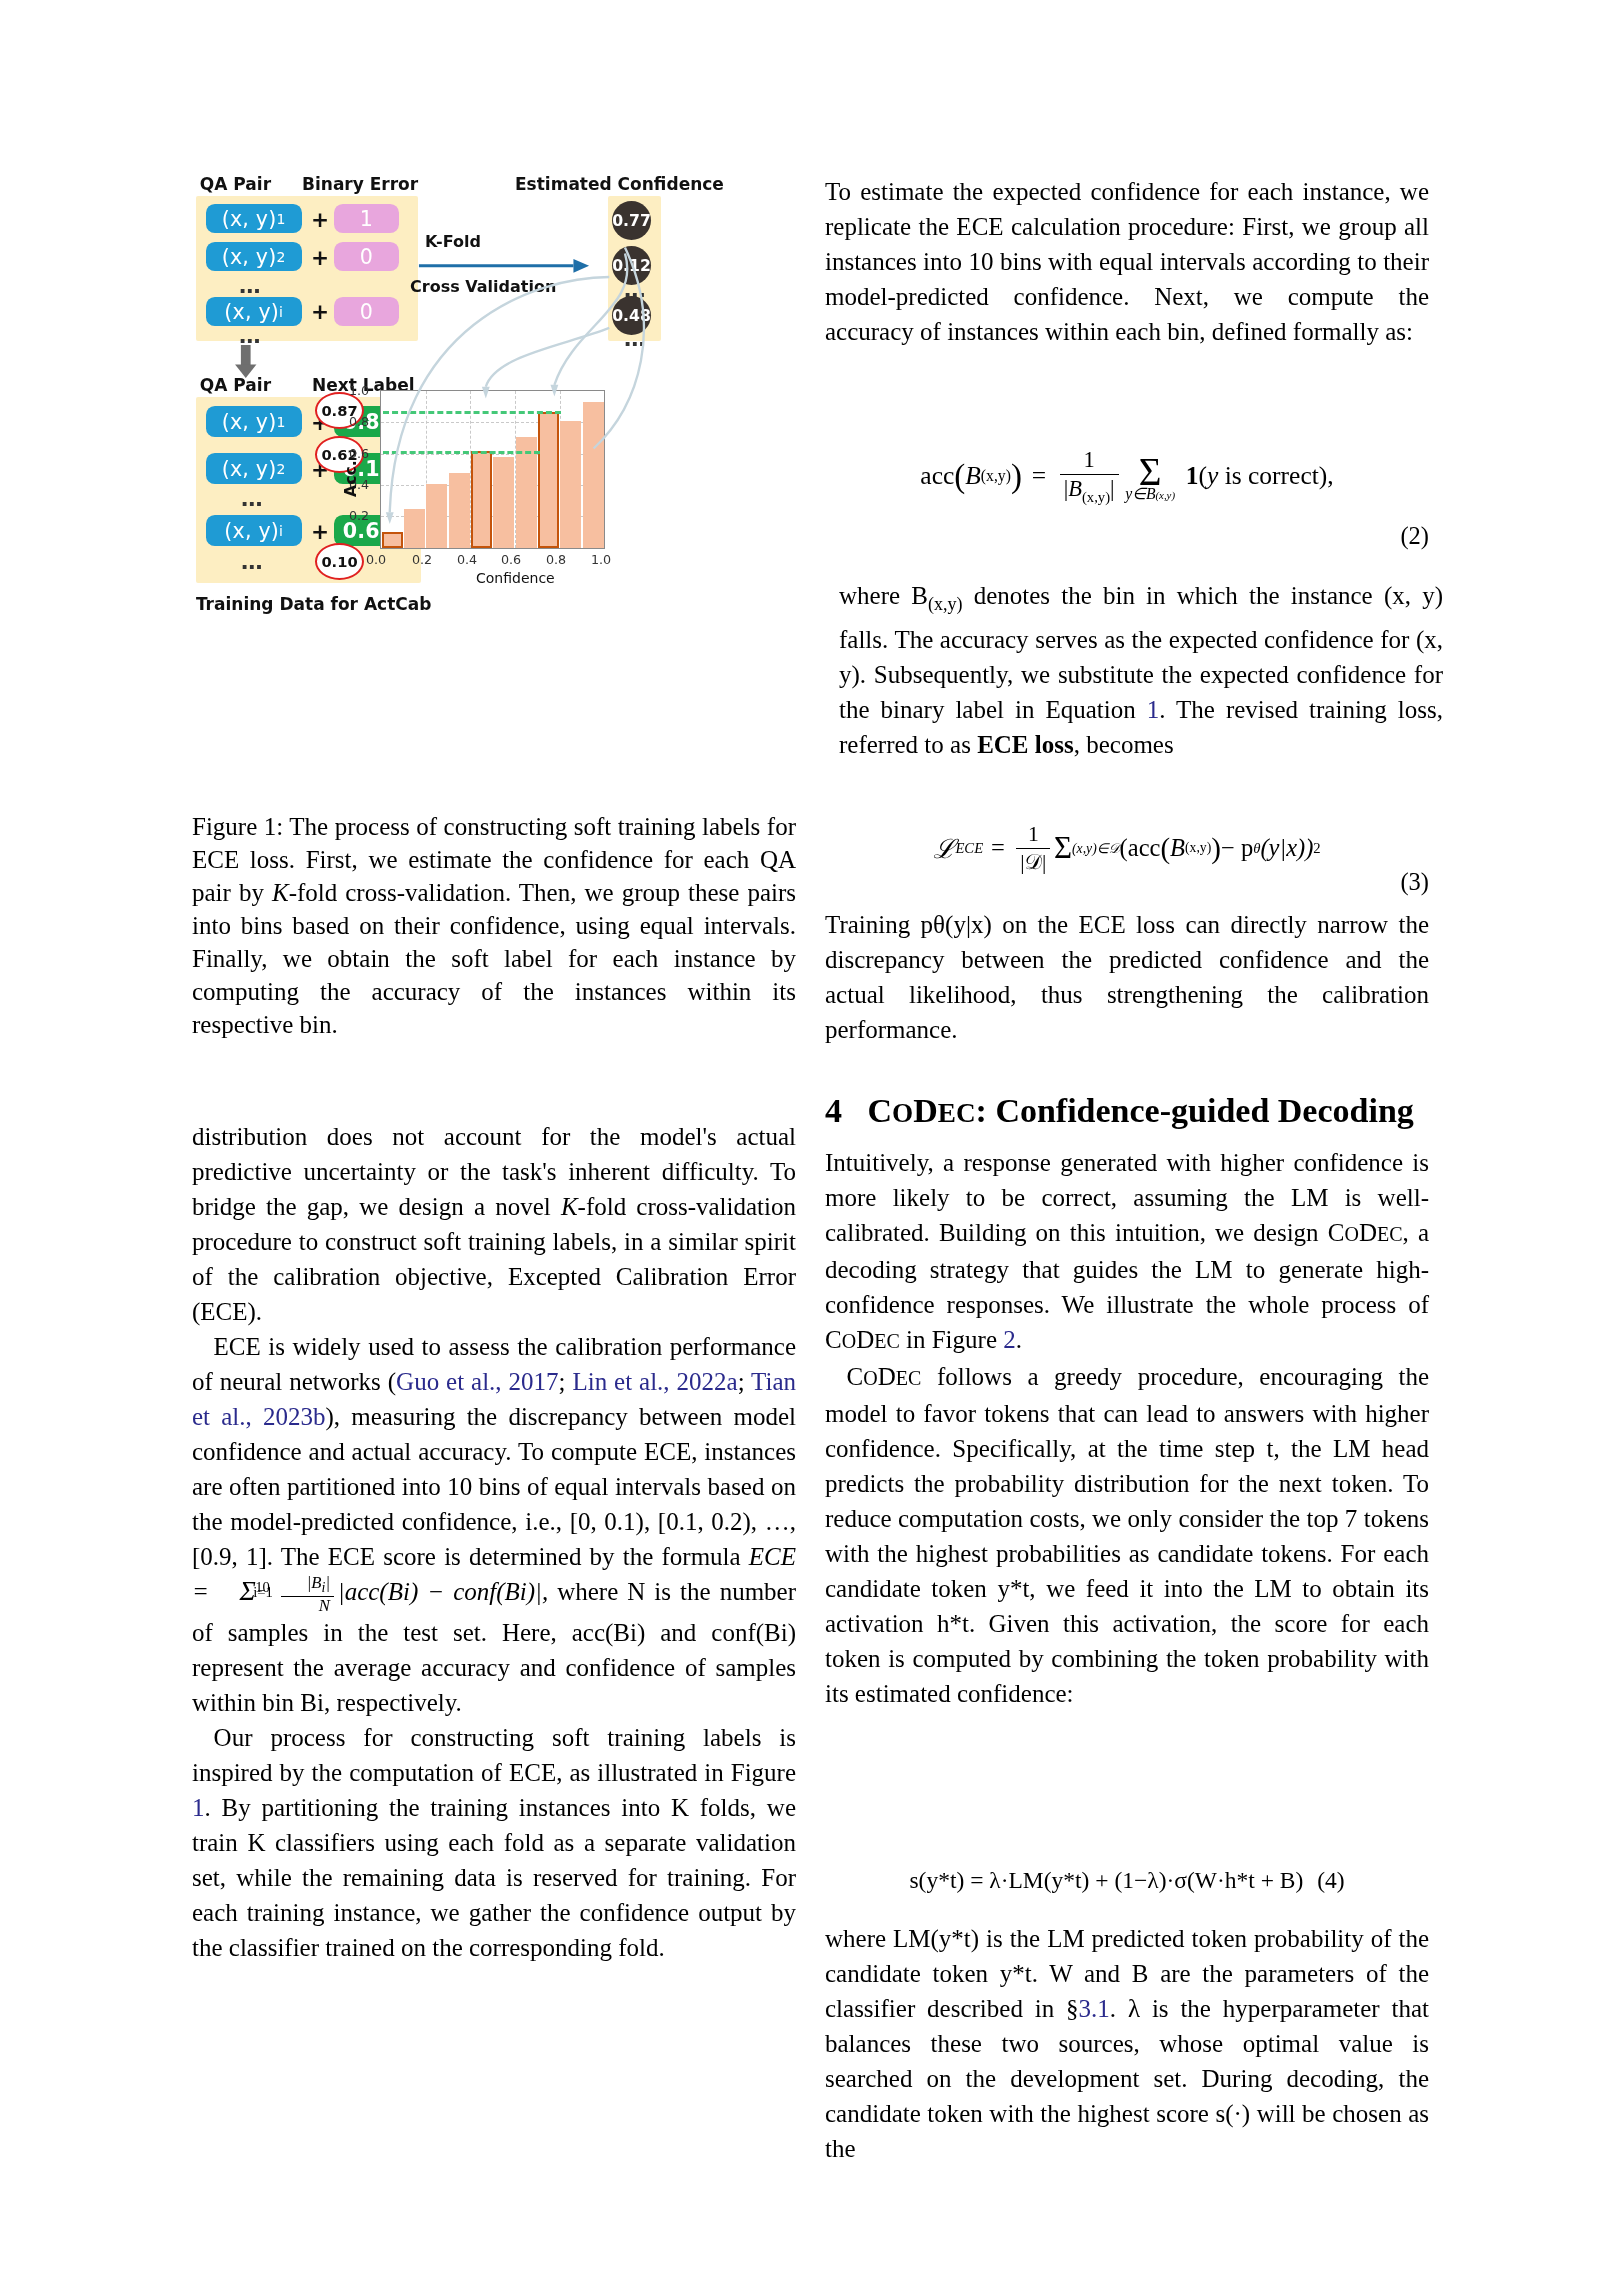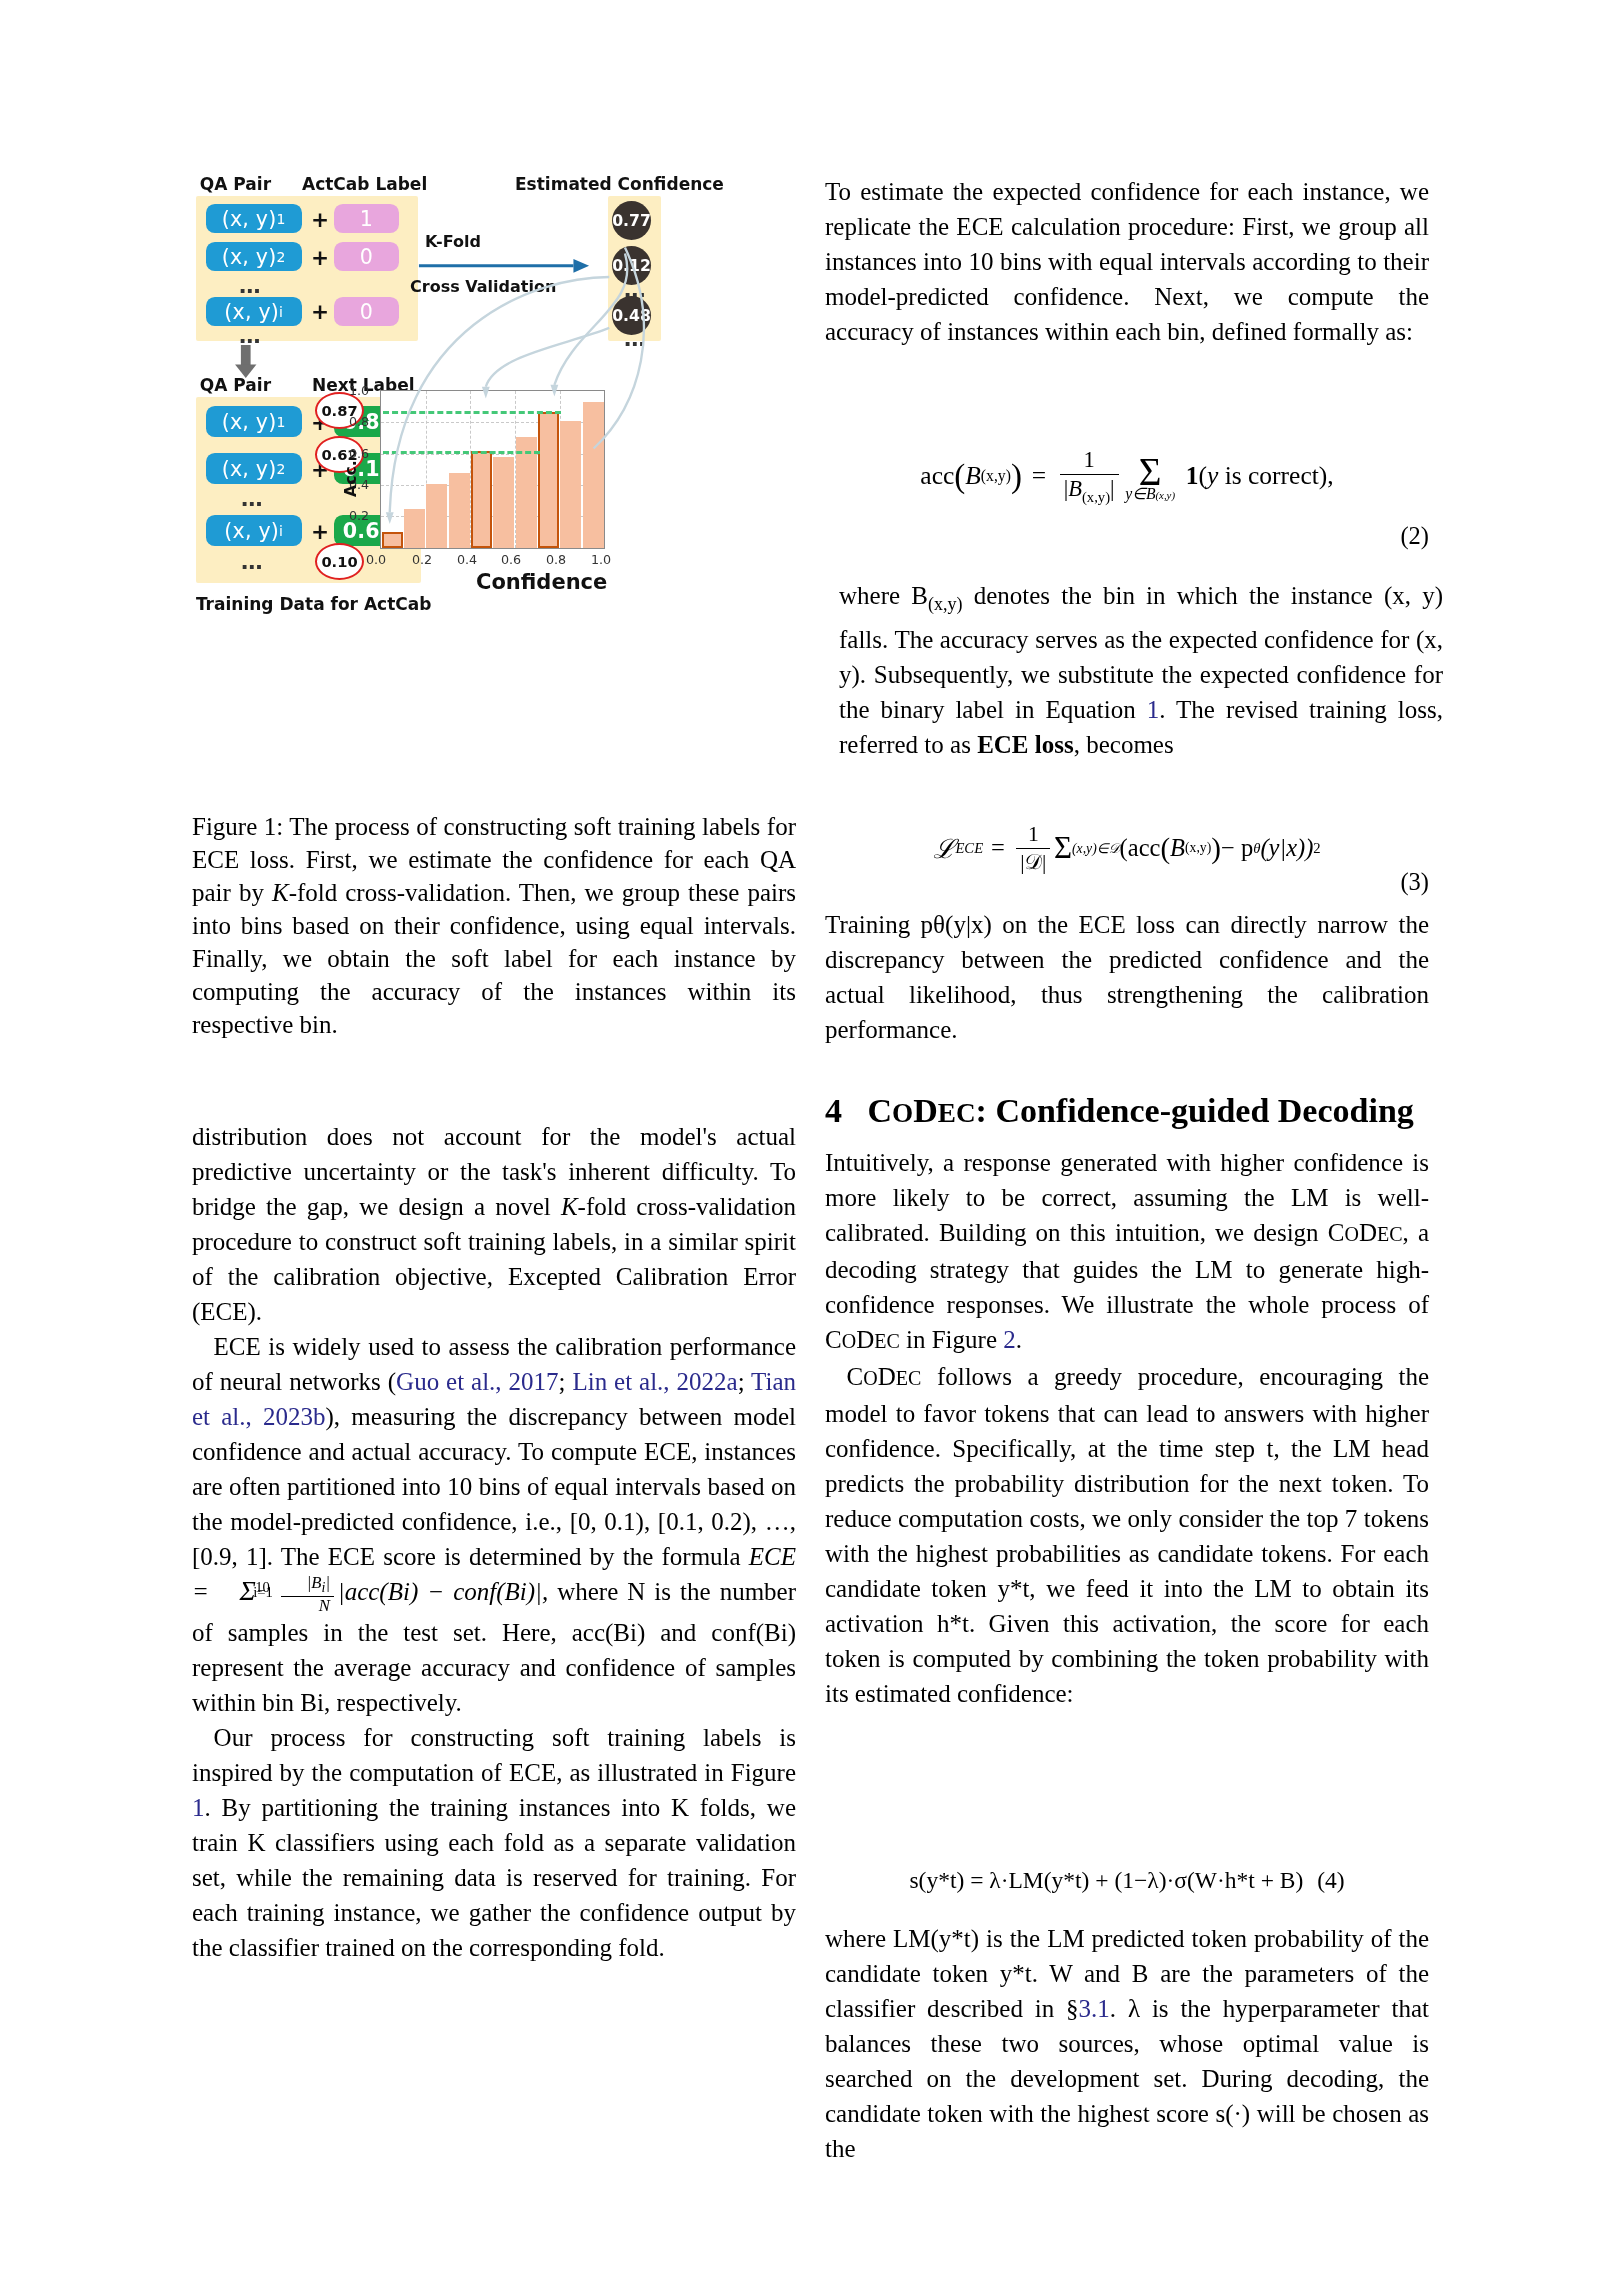--- a/index.html
+++ b/index.html
@@ -77,21 +77,21 @@
 
   .red-bubble {
     position:absolute; width:45px; height:33px; border-radius:50%;
     border:2.5px solid #e02020; background:#fff;
     font-family:"DejaVu Sans", sans-serif; font-weight:bold; font-size:14.7px; color:#111;
     display:flex; align-items:center; justify-content:center;
   }
 
   .axis-label {
     position:absolute; font-family:"DejaVu Sans", sans-serif;
-    font-weight:bold; font-size:21px; color:#111;
+    font-weight:normal; font-size:14px; color:#111;
   }
   .tick {
     position:absolute; font-family:"DejaVu Sans", sans-serif;
     font-size:12.7px; color:#333;
   }
   .ylab-rot {
     position:absolute; font-family:"DejaVu Sans", sans-serif;
     font-weight:bold; font-size:15.7px; color:#111;
     transform:rotate(-90deg); transform-origin:left top; white-space:nowrap;
   }
@@ -128,21 +128,21 @@
   }
 </style>
 </head>
 <body>
 
 <div class="page">
 
   <div class="figure">
 
     <div class="fig-head" style="left:7.8px; top:0px;">QA Pair</div>
-    <div class="fig-head" style="left:110px; top:0px;">ActCab Label</div>
+    <div class="fig-head" style="left:110px; top:0px;">Binary Error</div>
     <div class="fig-head" style="left:323px; top:0px;">Estimated Confidence</div>
 
     <div class="panel" style="left:3.9px; top:21.6px; width:222px; height:145px;"></div>
 
     <div class="chip chip-qa" style="left:13.7px; top:30px; width:96px; height:29px;">
       <span>(x, y)</span>
         <sub>1</sub>
     </div>
     <div class="plus" style="left:119px; top:33px;">+</div>
     <div class="chip chip-bin" style="left:142px; top:30px; width:65px; height:29px;">1</div>

